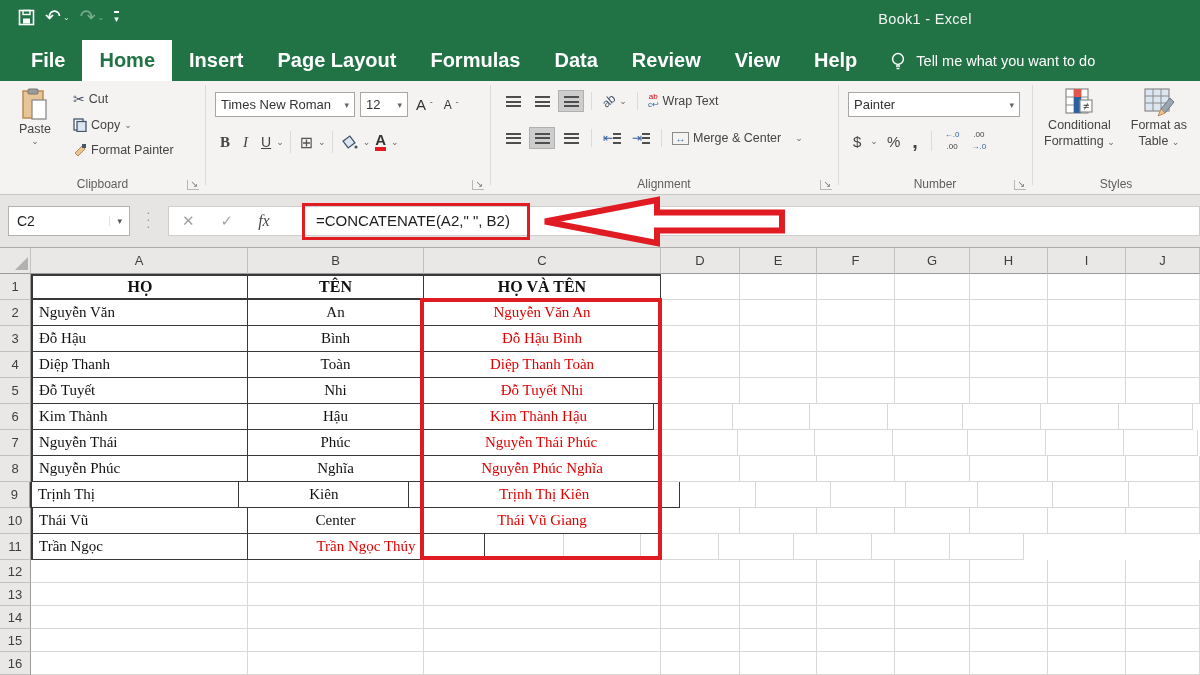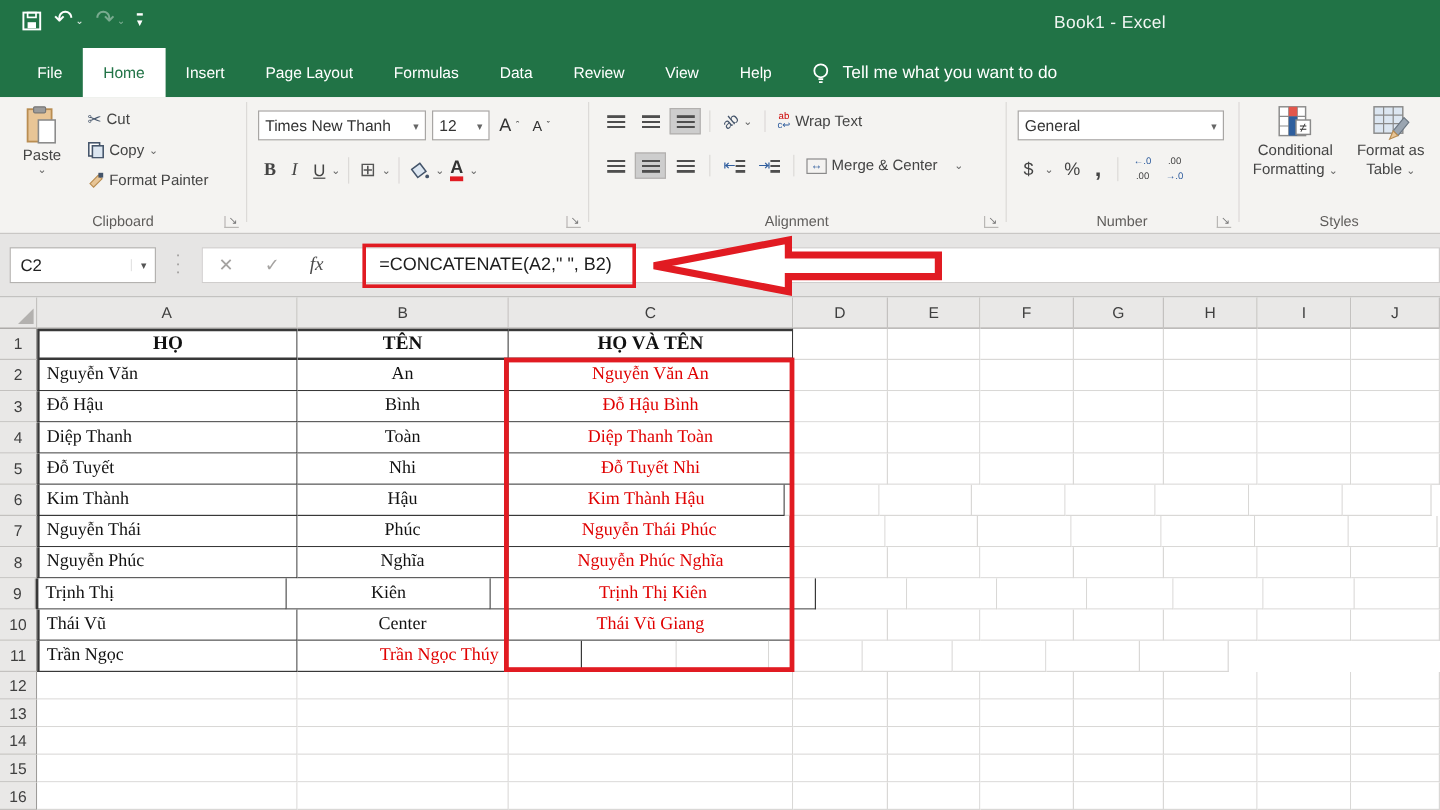--- a/index.html
+++ b/index.html
@@ -14,21 +14,21 @@
   .qat .arrow { font-size:8px; color:rgba(255,255,255,.85); }
   .qat .dim, .qat .dim .arrow { color:rgba(255,255,255,.4); }
   .undo-glyph { font-size:19px; line-height:18px; }
   .qat-custom { display:inline-block; font-size:9px; border-top:2px solid #fff; padding-top:1px; }
   .win-title { position:absolute; left:925px; top:11px; transform:translateX(-50%);
                color:#f2f6f3; font-size:14.5px; letter-spacing:.3px; }
 
   
   .tabrow { position:absolute; left:0; top:40px; width:1200px; height:41px; background:#217346;
             display:flex; align-items:stretch; padding-left:14px; }
-  .tab { color:#fff; font-size:13px; padding:0 17px; display:flex; align-items:center; cursor:default; }
+  .tab { color:#fff; font-size:20px; padding:0 17px; display:flex; align-items:center; cursor:default;font-weight:bold; }
   .tab.active { background:#ffffff; color:#217346; }
   .tellme { display:flex; align-items:center; gap:10px; color:#fff; font-size:14.5px; margin-left:16px; }
 
   
   .ribbon { position:absolute; left:0; top:81px; width:1200px; height:114px; background:#f4f3f1;
             border-bottom:1px solid #c9c7c5; color:#444; font-size:12.5px; }
   .gsep { position:absolute; top:4px; height:100px; width:1px; background:#dcdad8; }
   .group { position:absolute; top:0; height:113px; }
   .glabel { position:absolute; bottom:3px; left:0; right:0; text-align:center; color:#5f5d5b; font-size:12px; }
   .launcher { position:absolute; bottom:4px; right:6px; font-size:9px; color:#777; border:1px solid #b9b7b5;
@@ -182,21 +182,21 @@
           <span>Format Painter</span>
         </span>
       </div>
       <div class="glabel">Clipboard</div>
       <div class="launcher">↘</div>
     </div>
 
     <div class="group" style="left:205px;width:285px">
       <div style="position:absolute;left:10px;top:11px;display:flex;gap:5px;align-items:center">
         <div class="ddbox" style="width:140px">
-          <span>Times New Thanh</span>
+          <span>Times New Roman</span>
           <span class="caret">▾</span>
         </div>
         <div class="ddbox" style="width:48px">
           <span>12</span>
           <span class="caret">▾</span>
         </div>
         <span class="rbtn" style="font-size:15px;color:#333">A<span style="font-size:8px;vertical-align:top">ˆ</span></span>
         <span class="rbtn" style="font-size:12px;color:#333">A<span style="font-size:8px;vertical-align:top">ˇ</span></span>
       </div>
       <div style="position:absolute;left:12px;top:48px;display:flex;align-items:center;gap:2px;height:26px">
@@ -273,21 +273,21 @@
           <span>Merge &amp; Center</span>
           <span class="caret" style="margin-left:10px">⌄</span>
         </span>
       </div>
       <div class="glabel">Alignment</div>
       <div class="launcher">↘</div>
     </div>
 
     <div class="group" style="left:838px;width:194px">
       <div class="ddbox" style="position:absolute;left:10px;top:11px;width:172px">
-        <span>General</span>
+        <span>Painter</span>
         <span class="caret">▾</span>
       </div>
       <div style="position:absolute;left:12px;top:48px;display:flex;align-items:center;gap:6px;height:24px">
         <span class="rbtn" style="font-size:15px">$</span>
         <span class="caret">⌄</span>
         <span class="rbtn" style="font-size:15px">%</span>
         <span class="rbtn" style="font-size:20px;font-weight:bold;line-height:10px">,</span>
         <span class="vline"></span>
         <span class="rbtn stack2">
           <span class="blue">←.0</span>

